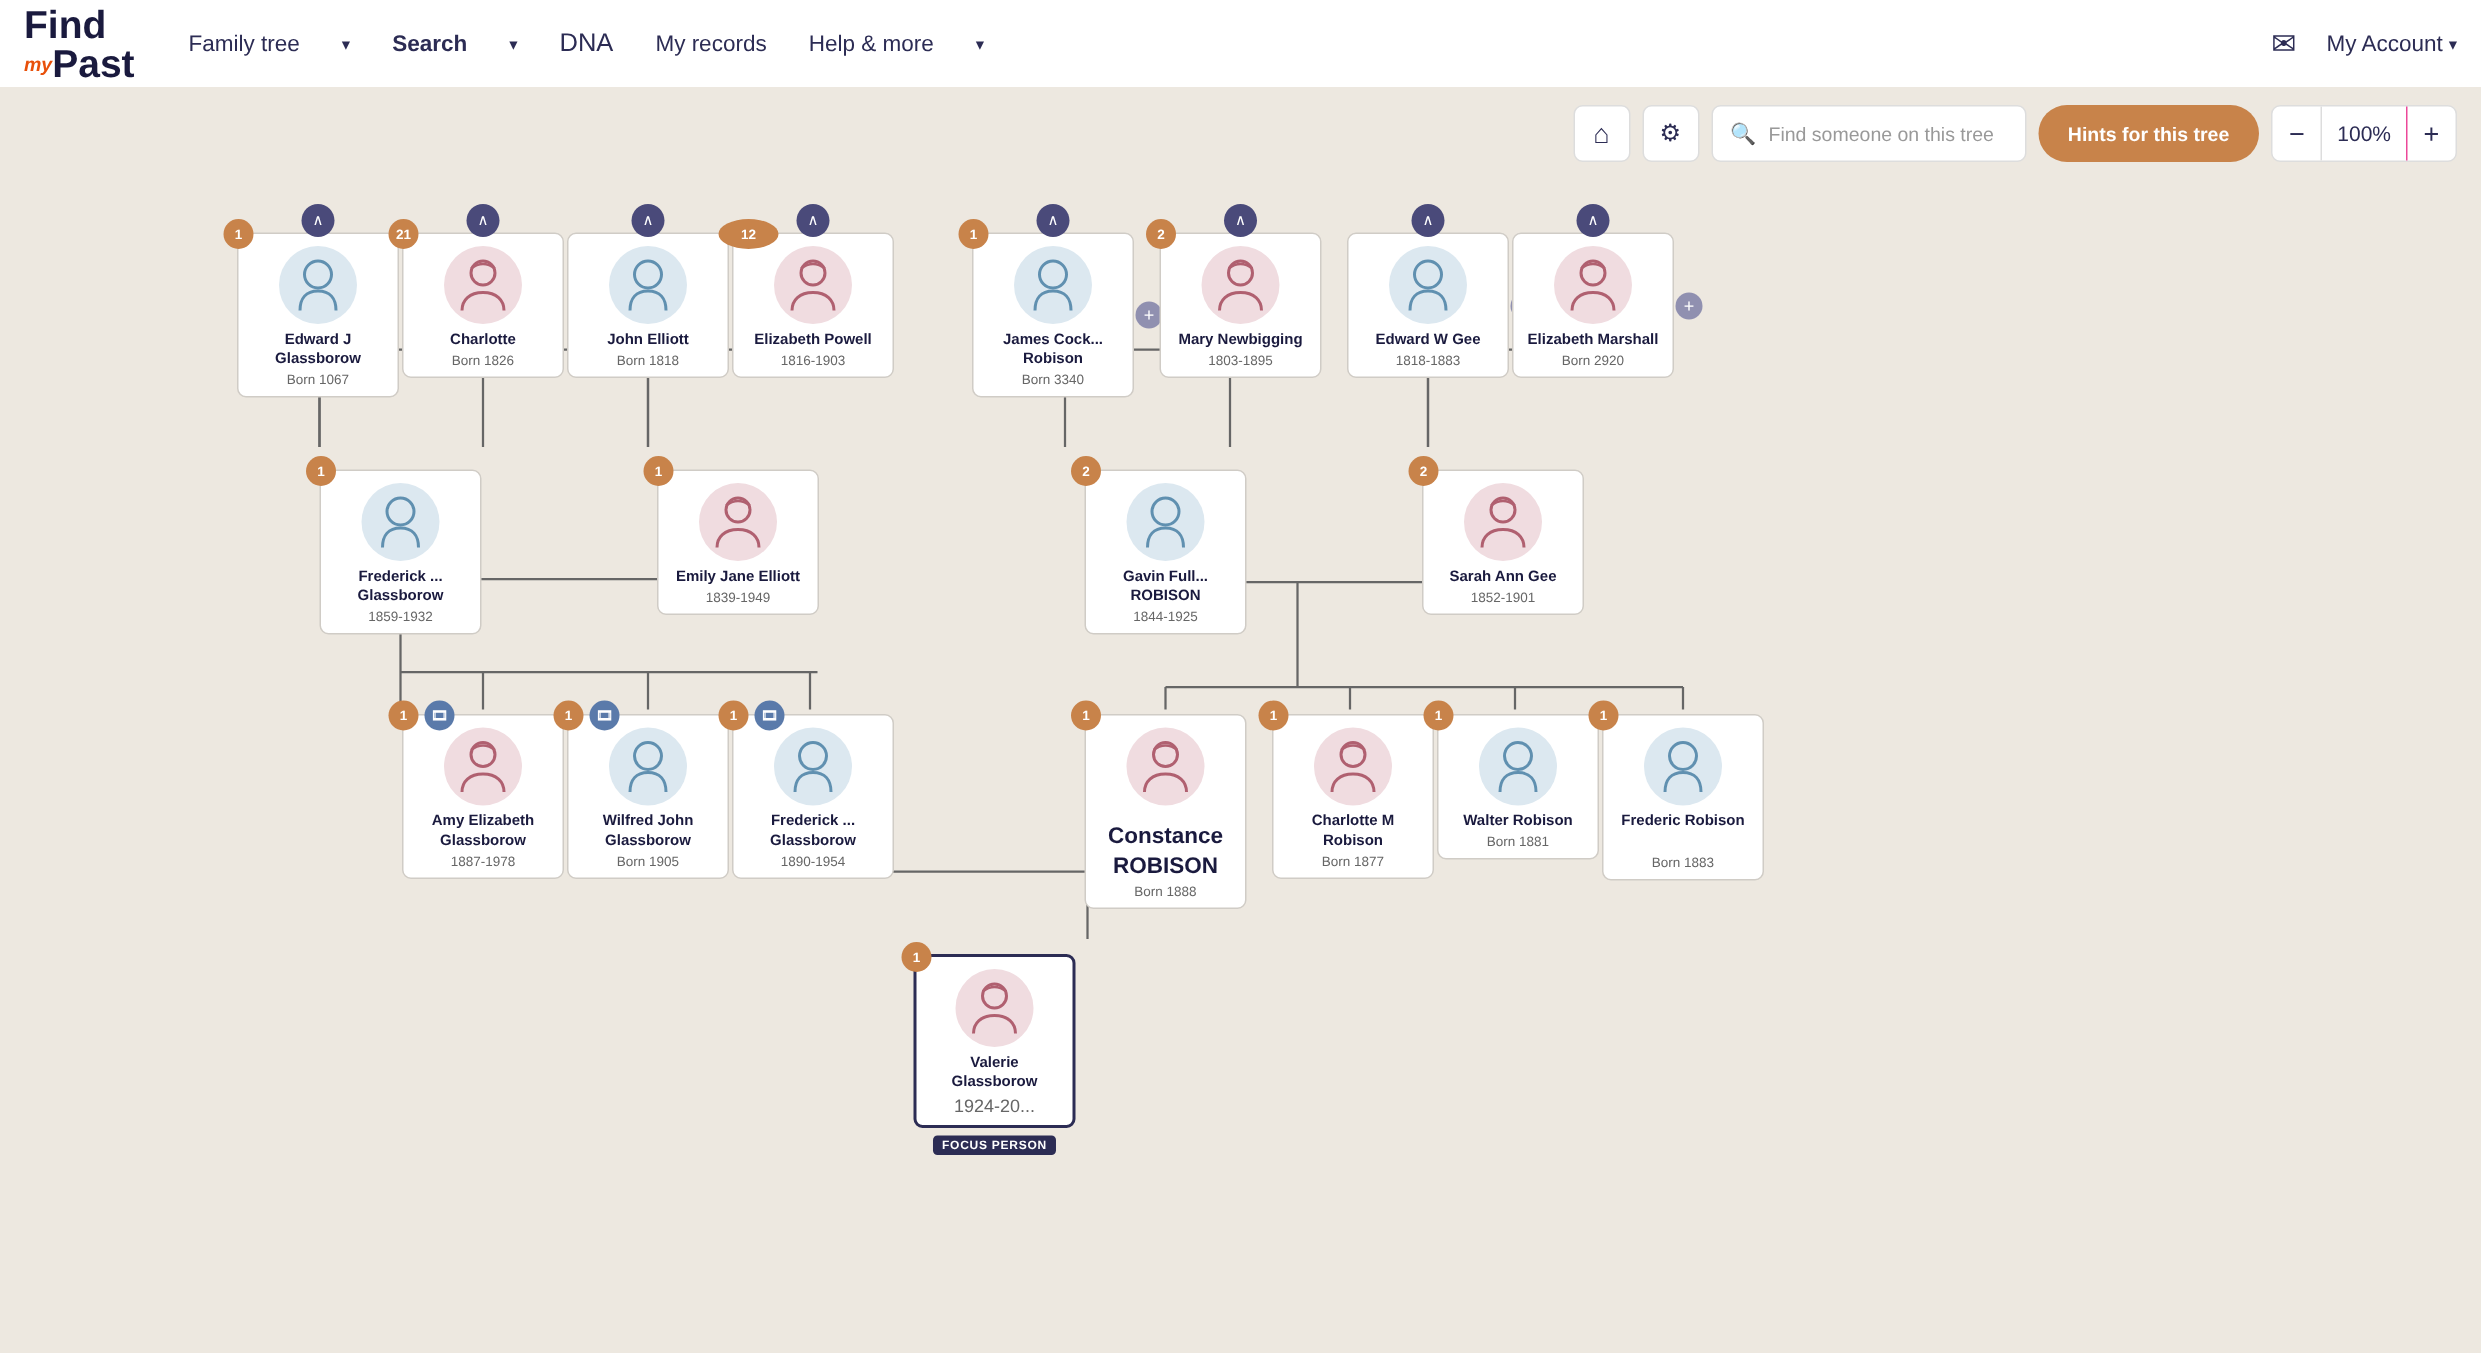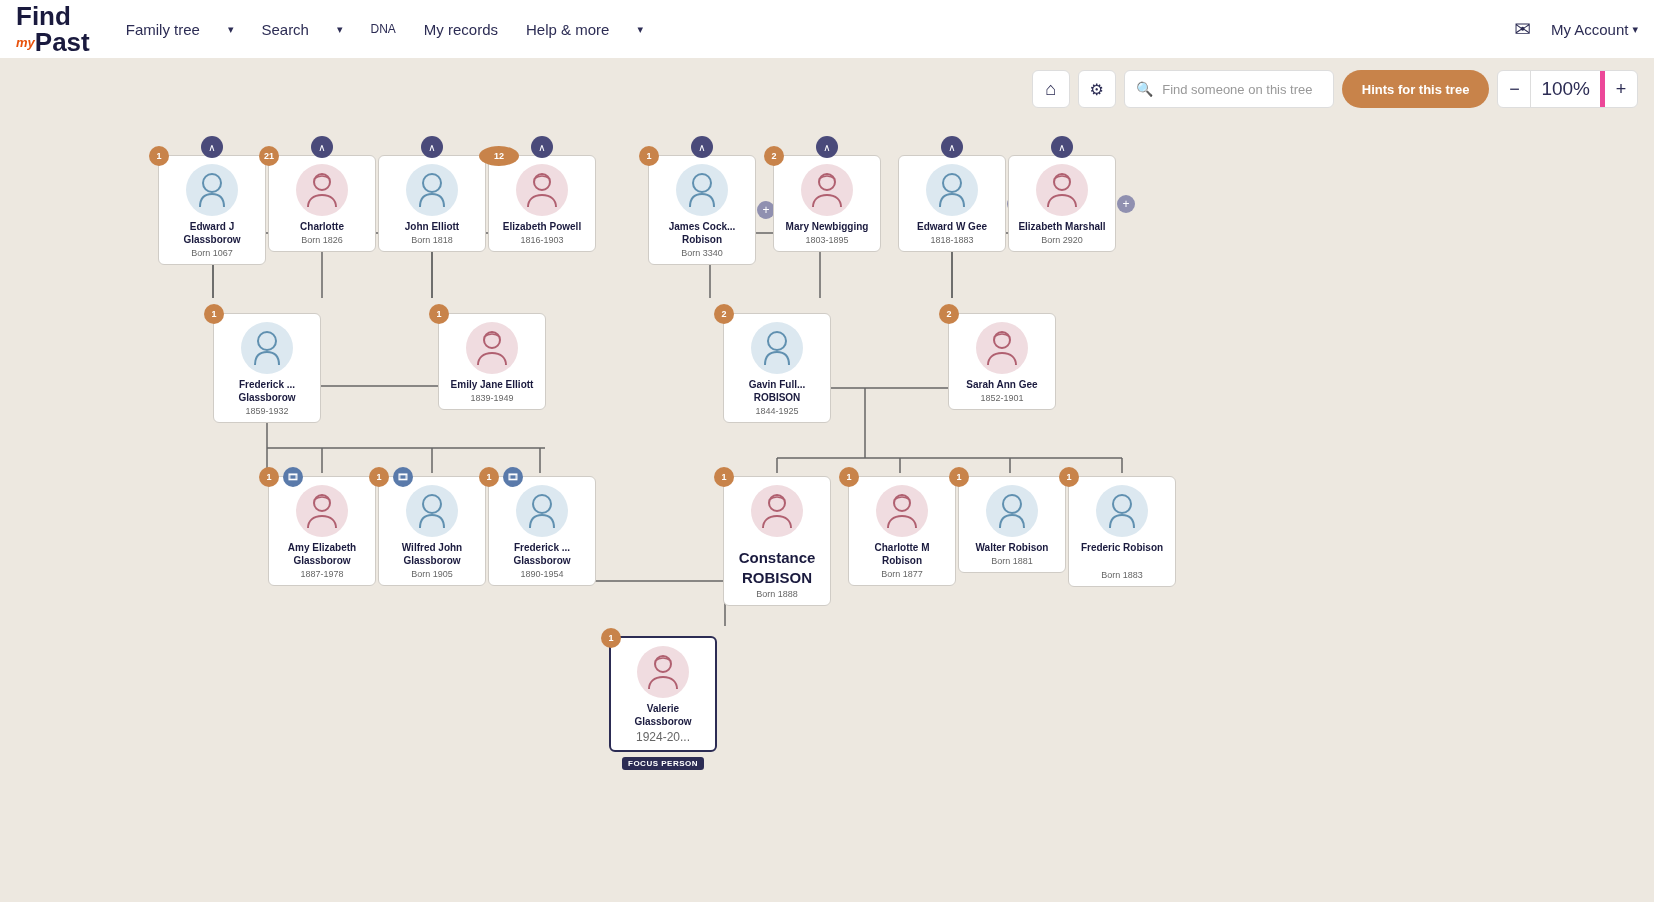--- a/index.html
+++ b/index.html
@@ -14,23 +14,23 @@
       <span style="font-size:26px;font-weight:900;color:#1a1a3e;line-height:1;">Find</span>
       <div style="display:flex;align-items:center;">
         <span style="font-size:13px;color:#e8500a;font-weight:700;font-style:italic;">my</span>
         <span style="font-size:26px;font-weight:900;color:#1a1a3e;line-height:1;">Past</span>
       </div>
     </div>
   </div>
   <div style="display:flex;align-items:center;gap:28px;flex:1;">
     <span style="color:#2c2c54;font-size:15px;font-weight:500;cursor:pointer;display:flex;align-items:center;gap:4px;">Family tree</span>
     <span style="color:#2c2c54;font-size:11px;">▾</span>
-    <span style="color:#2c2c54;font-size:15px;font-weight:400;cursor:pointer;display:flex;align-items:center;gap:4px;">Search</span>
+    <span style="color:#2c2c54;font-size:15px;font-weight:700;cursor:pointer;display:flex;align-items:center;gap:4px;">Search</span>
     <span style="color:#2c2c54;font-size:11px;">▾</span>
-    <span style="color:#2c2c54;font-size:12px;font-weight:500;cursor:pointer;">DNA</span>
+    <span style="color:#2c2c54;font-size:17px;font-weight:500;cursor:pointer;">DNA</span>
     <span style="color:#2c2c54;font-size:15px;font-weight:500;cursor:pointer;">My records</span>
     <span style="color:#2c2c54;font-size:15px;font-weight:500;cursor:pointer;display:flex;align-items:center;gap:4px;">Help &amp; more</span>
     <span style="color:#2c2c54;font-size:11px;">▾</span>
   </div>
   <div style="display:flex;align-items:center;gap:20px;margin-left:auto;">
     <span style="font-size:20px;color:#2c2c54;cursor:pointer;">✉</span>
     <span style="color:#2c2c54;font-size:15px;font-weight:500;cursor:pointer;display:flex;align-items:center;gap:4px;">
       <span>My Account</span>
       <span style="font-size:11px;">▾</span>
     </span>
@@ -42,21 +42,21 @@
   <div style="position:absolute;top:12px;right:16px;display:flex;align-items:center;gap:8px;z-index:50;">
     <button style="background:#fff;border:1px solid #ddd;border-radius:6px;width:38px;height:38px;display:flex;align-items:center;justify-content:center;cursor:pointer;font-size:18px;color:#2c2c54;">⌂</button>
     <button style="background:#fff;border:1px solid #ddd;border-radius:6px;width:38px;height:38px;display:flex;align-items:center;justify-content:center;cursor:pointer;font-size:16px;color:#2c2c54;">⚙</button>
     <div style="background:#fff;border:1px solid #ddd;border-radius:6px;height:38px;display:flex;align-items:center;padding:0 12px;gap:8px;min-width:210px;cursor:text;">
       <span style="color:#888;font-size:14px;">🔍</span>
       <span style="color:#999;font-size:13px;">Find someone on this tree</span>
     </div>
     <button style="background:#c8834a;color:#fff;border:none;border-radius:20px;padding:0 20px;height:38px;font-size:13px;font-weight:600;cursor:pointer;">Hints for this tree</button>
     <div style="background:#fff;border:1px solid #ddd;border-radius:6px;height:38px;display:flex;align-items:center;">
       <button style="width:32px;height:38px;border:none;background:transparent;cursor:pointer;font-size:18px;color:#2c2c54;display:flex;align-items:center;justify-content:center;">−</button>
-      <span style="font-size:19px;color:#2c2c54;padding:0 10px;border-left:1px solid #ddd;border-right:5px solid #ec4899;height:100%;display:flex;align-items:center;">100%</span>
+      <span style="font-size:14px;color:#2c2c54;padding:0 10px;border-left:1px solid #ddd;border-right:1px solid #ec4899;height:100%;display:flex;align-items:center;">100%</span>
       <button style="width:32px;height:38px;border:none;background:transparent;cursor:pointer;font-size:18px;color:#2c2c54;display:flex;align-items:center;justify-content:center;">+</button>
     </div>
   </div>
 
   <svg style="position:absolute;top:0;left:0;width:1654px;height:844px;pointer-events:none;">
 
     <line x1="322" y1="175" x2="322" y2="240" stroke="#666" stroke-width="1.5"></line>
     <line x1="213" y1="175" x2="437" y2="175" stroke="#666" stroke-width="1.5"></line>
     <line x1="213" y1="175" x2="213" y2="240" stroke="#666" stroke-width="1.5"></line>
 

